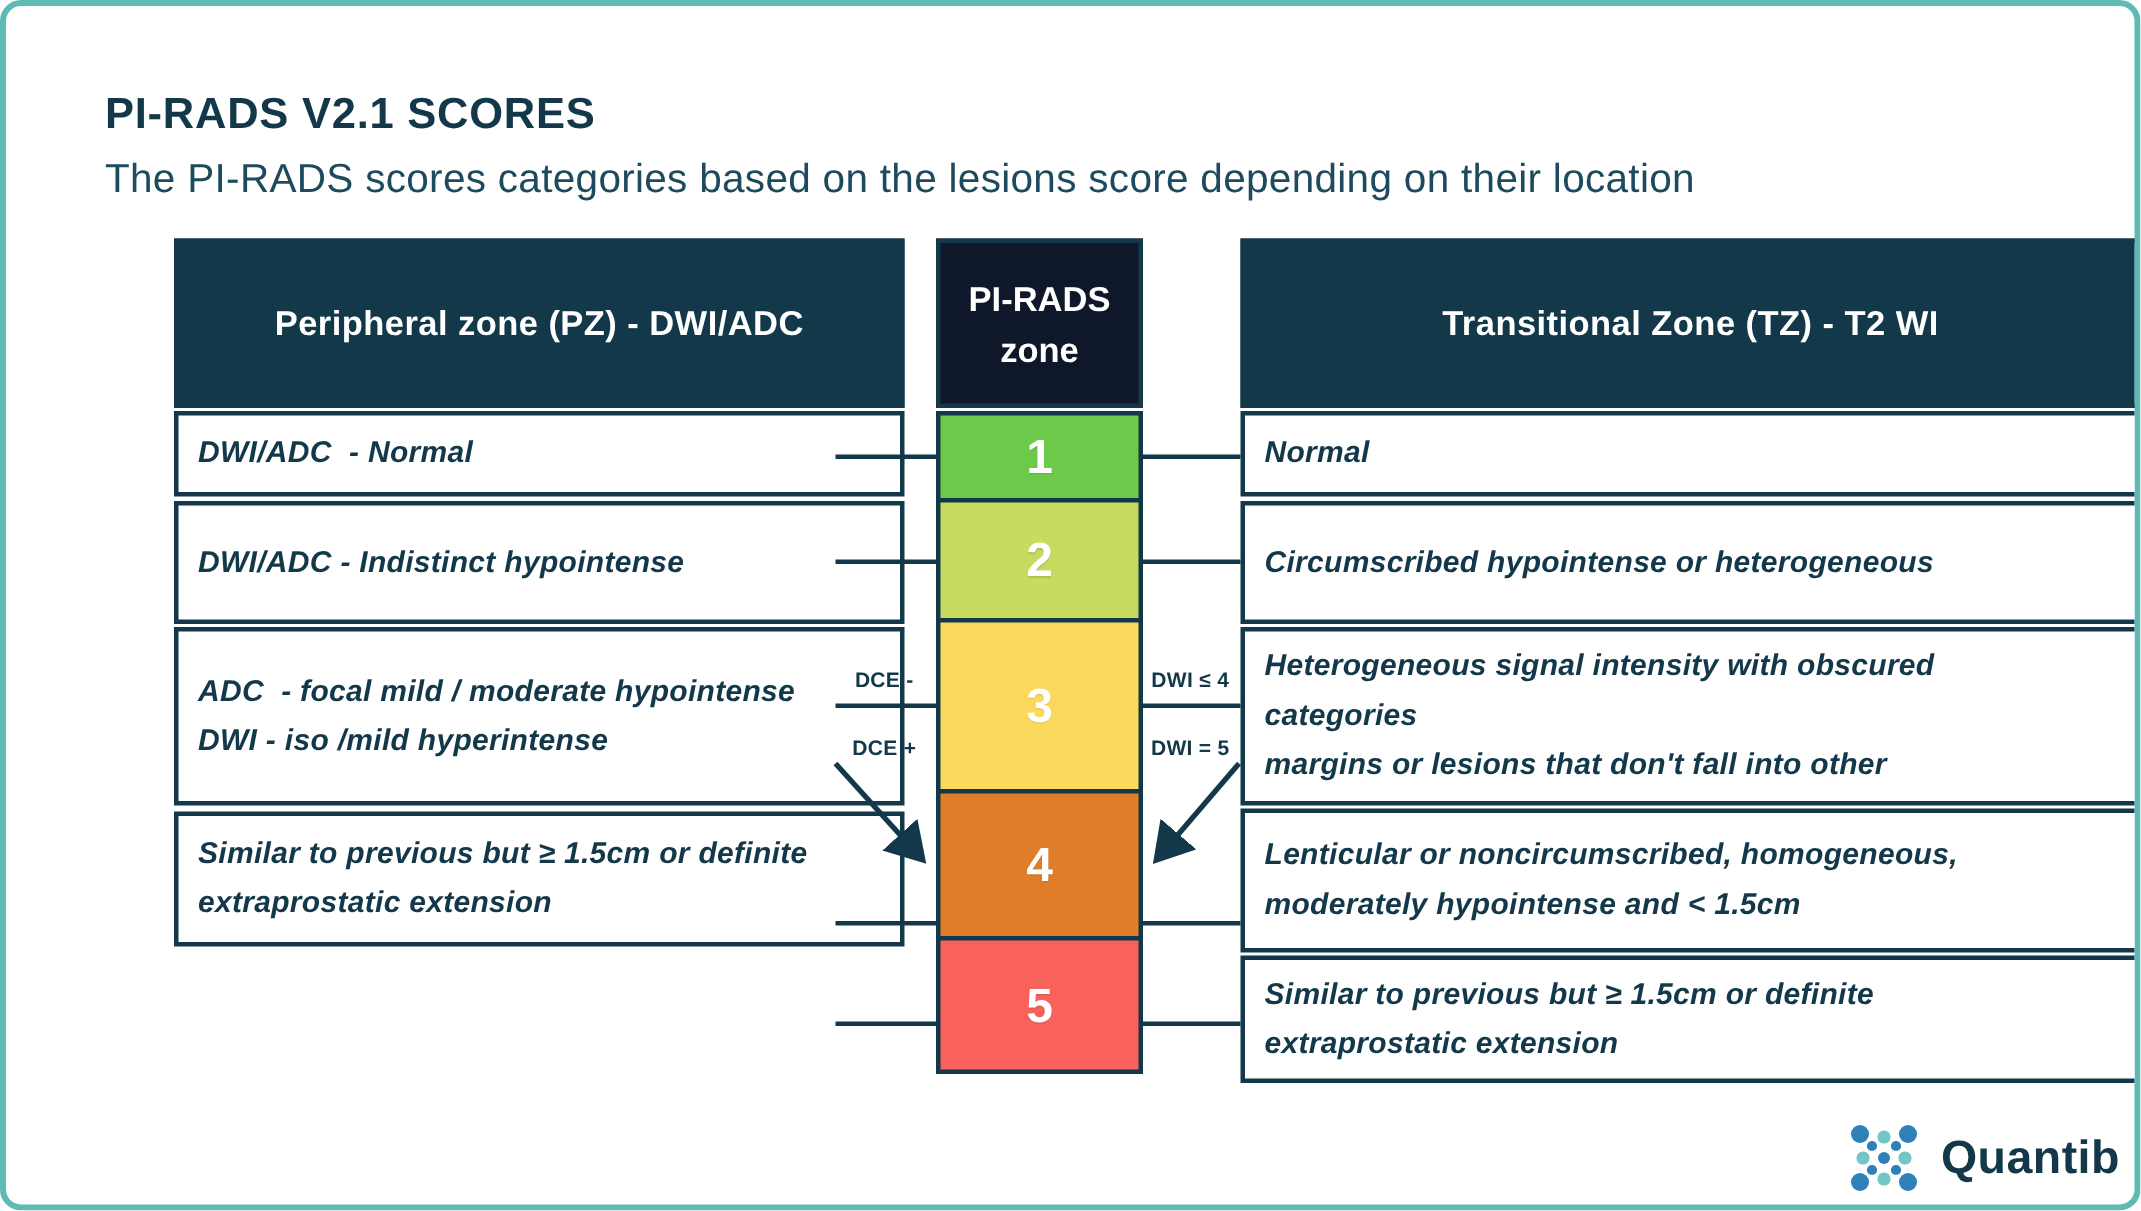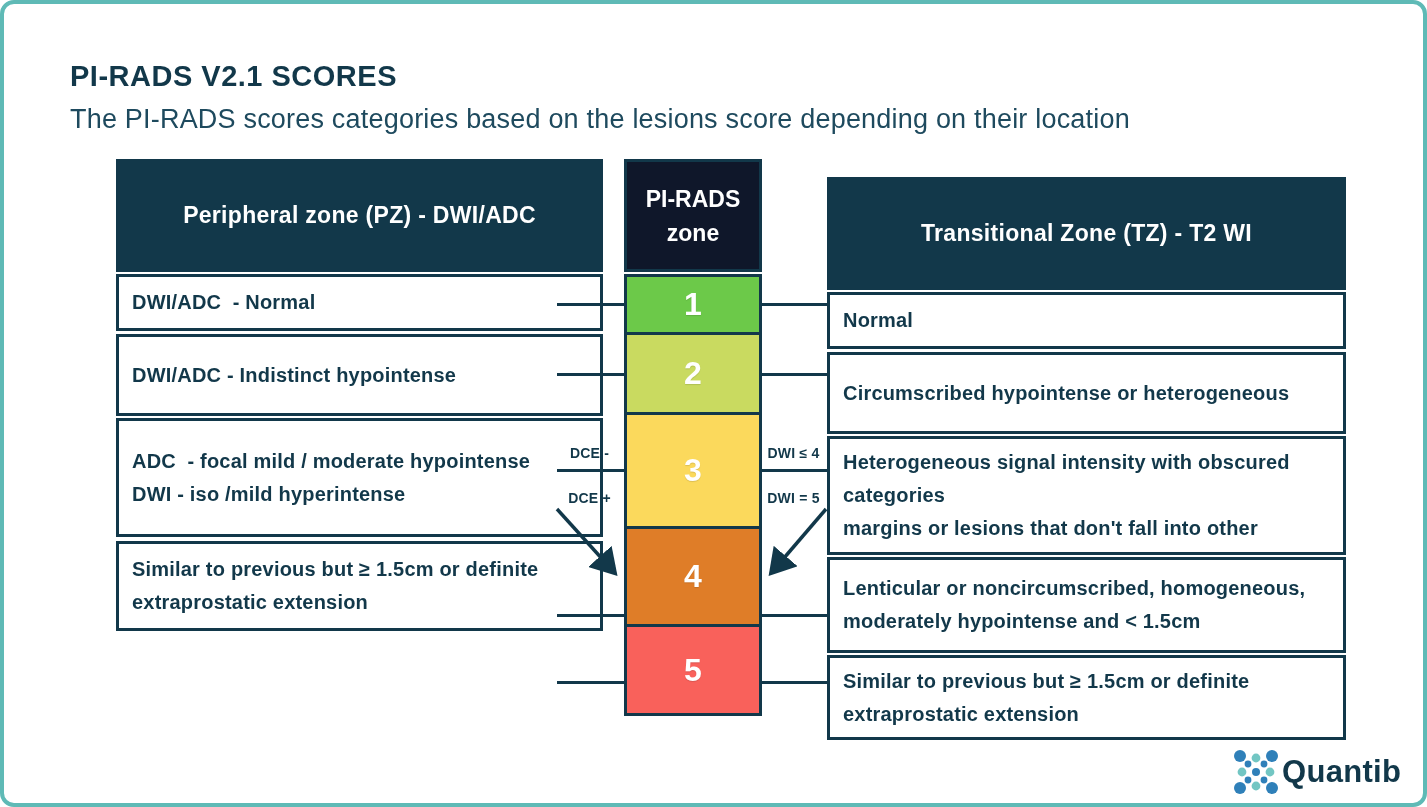--- a/index.html
+++ b/index.html
@@ -12,33 +12,33 @@
     position:absolute;left:66px;top:36px;font-size:29px;font-weight:800;
     color:#12384A;letter-spacing:0.5px;margin-top:20px;
   }
   .subtitle{
     position:absolute;left:66px;top:100px;font-size:27px;font-weight:400;
     color:#1E4A5E;letter-spacing:0.2px;
   }
   
   .tbl{position:absolute;top:155px;display:flex;flex-direction:column;}
   .tbl-left{left:66px;width:487px;padding-left:46px;}
-  .tbl-right{left:823px;width:519px;margin-top:18px;}
+  .tbl-right{left:823px;width:600px;}
   .tbl-header{
     box-sizing:border-box;height:113px;background:#12384A;border:3px solid #12384A;
     color:#ffffff;font-weight:700;font-size:23px;display:flex;align-items:center;
     justify-content:center;text-align:center;letter-spacing:0.3px;
   }
   .trow{
     box-sizing:border-box;background:#ffffff;border:3px solid #12384A;
     display:flex;flex-direction:column;justify-content:center;
     color:#12384A;font-weight:700;font-size:20px;line-height:33px;
     padding-left:13px;padding-right:8px;letter-spacing:0.2px;
   }
-  .trow .line{white-space:pre-wrap;}
+  .trow .line{white-space:pre-wrap;font-style:italic;}
   
   .tbl .g2{height:2px;flex:none;}
   .tbl .g3{height:3px;flex:none;}
   .h57{height:57px;} .h82{height:82px;} .h119{height:119px;} .h96{height:96px;}
   .h90{height:90px;} .h85{height:85px;}
   
   .score-col{position:absolute;left:620px;top:155px;width:138px;display:flex;flex-direction:column;}
   .score-header{
     box-sizing:border-box;height:113px;background:#0f172a;border:3px solid #12384A;
     color:#ffffff;font-weight:700;font-size:23px;display:flex;flex-direction:column;
@@ -58,21 +58,21 @@
   .conn-r{left:758px;width:65px;}
   .ann{
     position:absolute;color:#12384A;font-weight:700;font-size:14px;
     text-align:center;letter-spacing:0.2px;
   }
   .ann-l{left:551px;width:69px;}
   .ann-r{left:756px;width:67px;}
   .arrow-svg{position:absolute;left:0;top:0;pointer-events:none;}
   
   .logo{position:absolute;left:1226px;top:742px;display:flex;align-items:center;}
-  .logo-text{color:#12384A;font-weight:800;font-size:31px;margin-left:0;letter-spacing:0.3px;}
+  .logo-text{color:#12384A;font-weight:800;font-size:31px;margin-left:12px;letter-spacing:0.3px;}
 </style>
 </head>
 <body>
 
 <div class="card">
 
   <div class="title">PI-RADS V2.1 SCORES</div>
   <div class="subtitle">The PI-RADS scores categories based on the lesions score depending on their location</div>
 
   <div class="tbl tbl-left">

